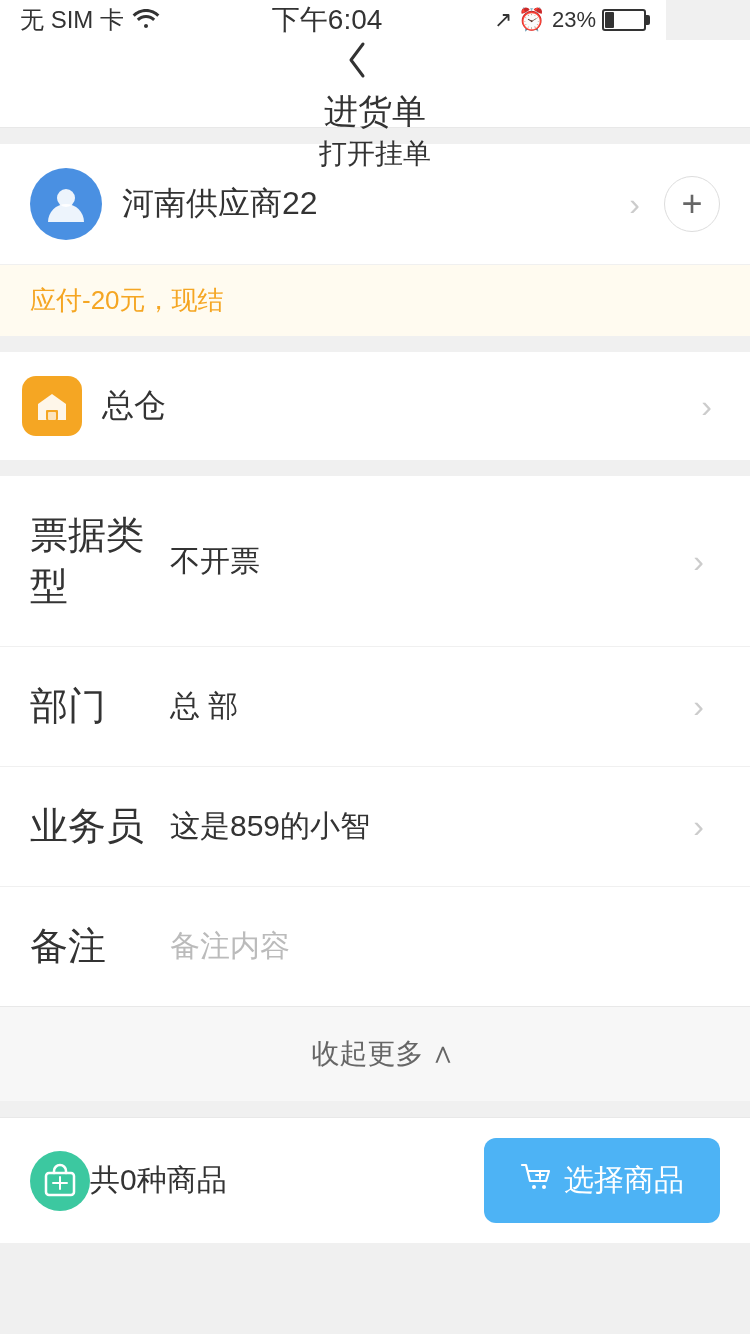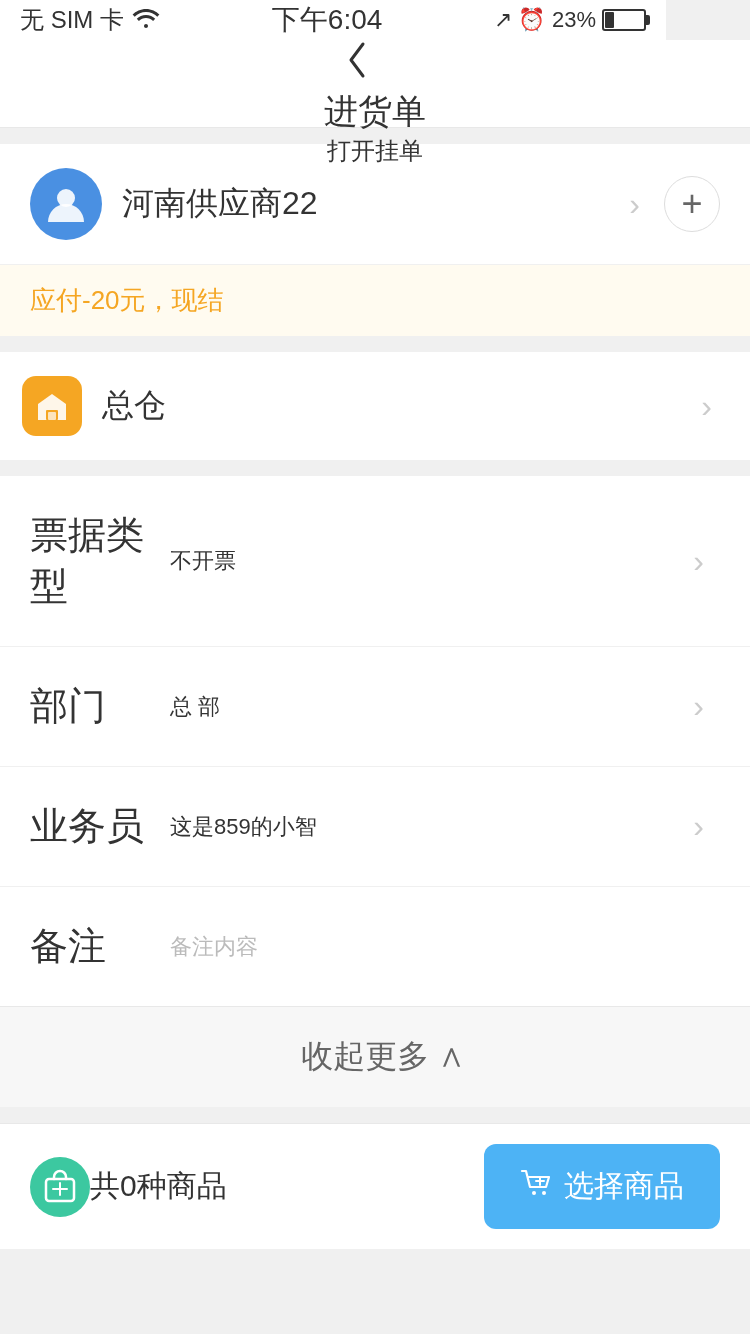--- a/index.html
+++ b/index.html
@@ -73,21 +73,21 @@
       color: #333;
       cursor: pointer;
       width: 60px;
     }
     .nav-title {
       font-size: 34px;
       font-weight: 500;
       color: #333;
     }
     .nav-action {
-      font-size: 24px;
+      font-size: 28px;
       color: #333;
       cursor: pointer;
     }
 
     
     .section-gap {
       height: 16px;
       background: #f0f0f0;
     }
 
@@ -182,39 +182,39 @@
       border-top: 1px solid #f0f0f0;
     }
     .form-label {
       width: 140px;
       font-size: 38px;
       color: #333;
       flex-shrink: 0;
     }
     .form-value {
       flex: 1;
-      font-size: 22px;
+      font-size: 30px;
       color: #333;
     }
     .form-value.placeholder {
       color: #bbb;
     }
 
     
     .collapse-row {
       display: flex;
       align-items: center;
       justify-content: center;
       padding: 28px 30px;
       background: #f7f7f7;
       border-top: 1px solid #e8e8e8;
       cursor: pointer;
     }
     .collapse-text {
-      font-size: 32px;
+      font-size: 28px;
       color: #666;
       margin-left: 16px;
     }
 
     
     .bottom-bar {
       display: flex;
       align-items: center;
       padding: 20px 30px;
       background: #fff;

